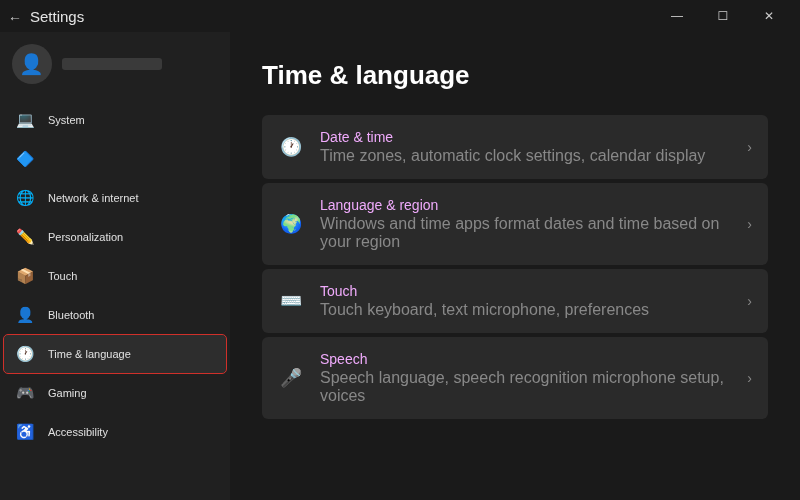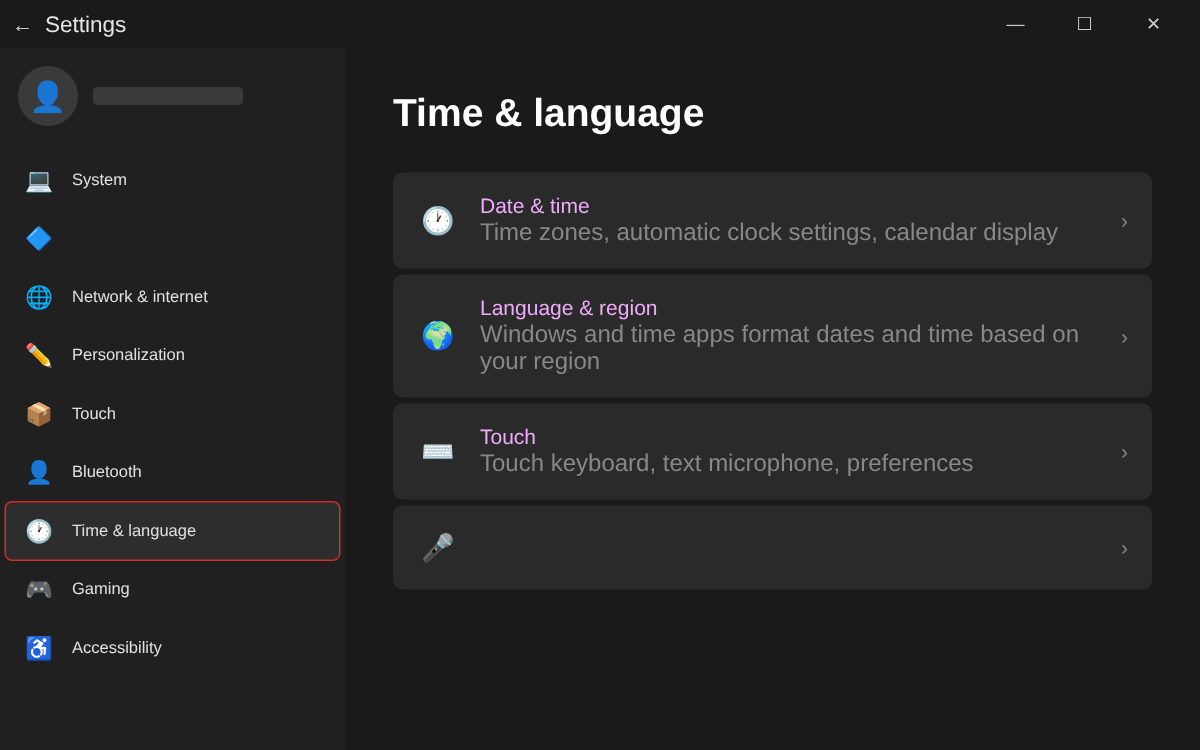--- a/index.html
+++ b/index.html
@@ -298,19 +298,23 @@
       <div class="setting-card-text">
         <div class="setting-card-title">Touch</div>
         <div class="setting-card-desc">Touch keyboard, text microphone, preferences</div>
       </div>
     </div>
     <span class="chevron">›</span>
   </div>
         <div class="setting-card">
     <div class="setting-card-left">
       <div class="setting-card-icon">🎤</div>
+      <div class="setting-card-text">
+        <div class="setting-card-title">Speech</div>
+        <div class="setting-card-desc">Speech language, speech recognition microphone setup, voices</div>
+      </div>
     </div>
     <span class="chevron">›</span>
   </div>
       </div>
   </div>
 
 </div>
 
 </body></html>

